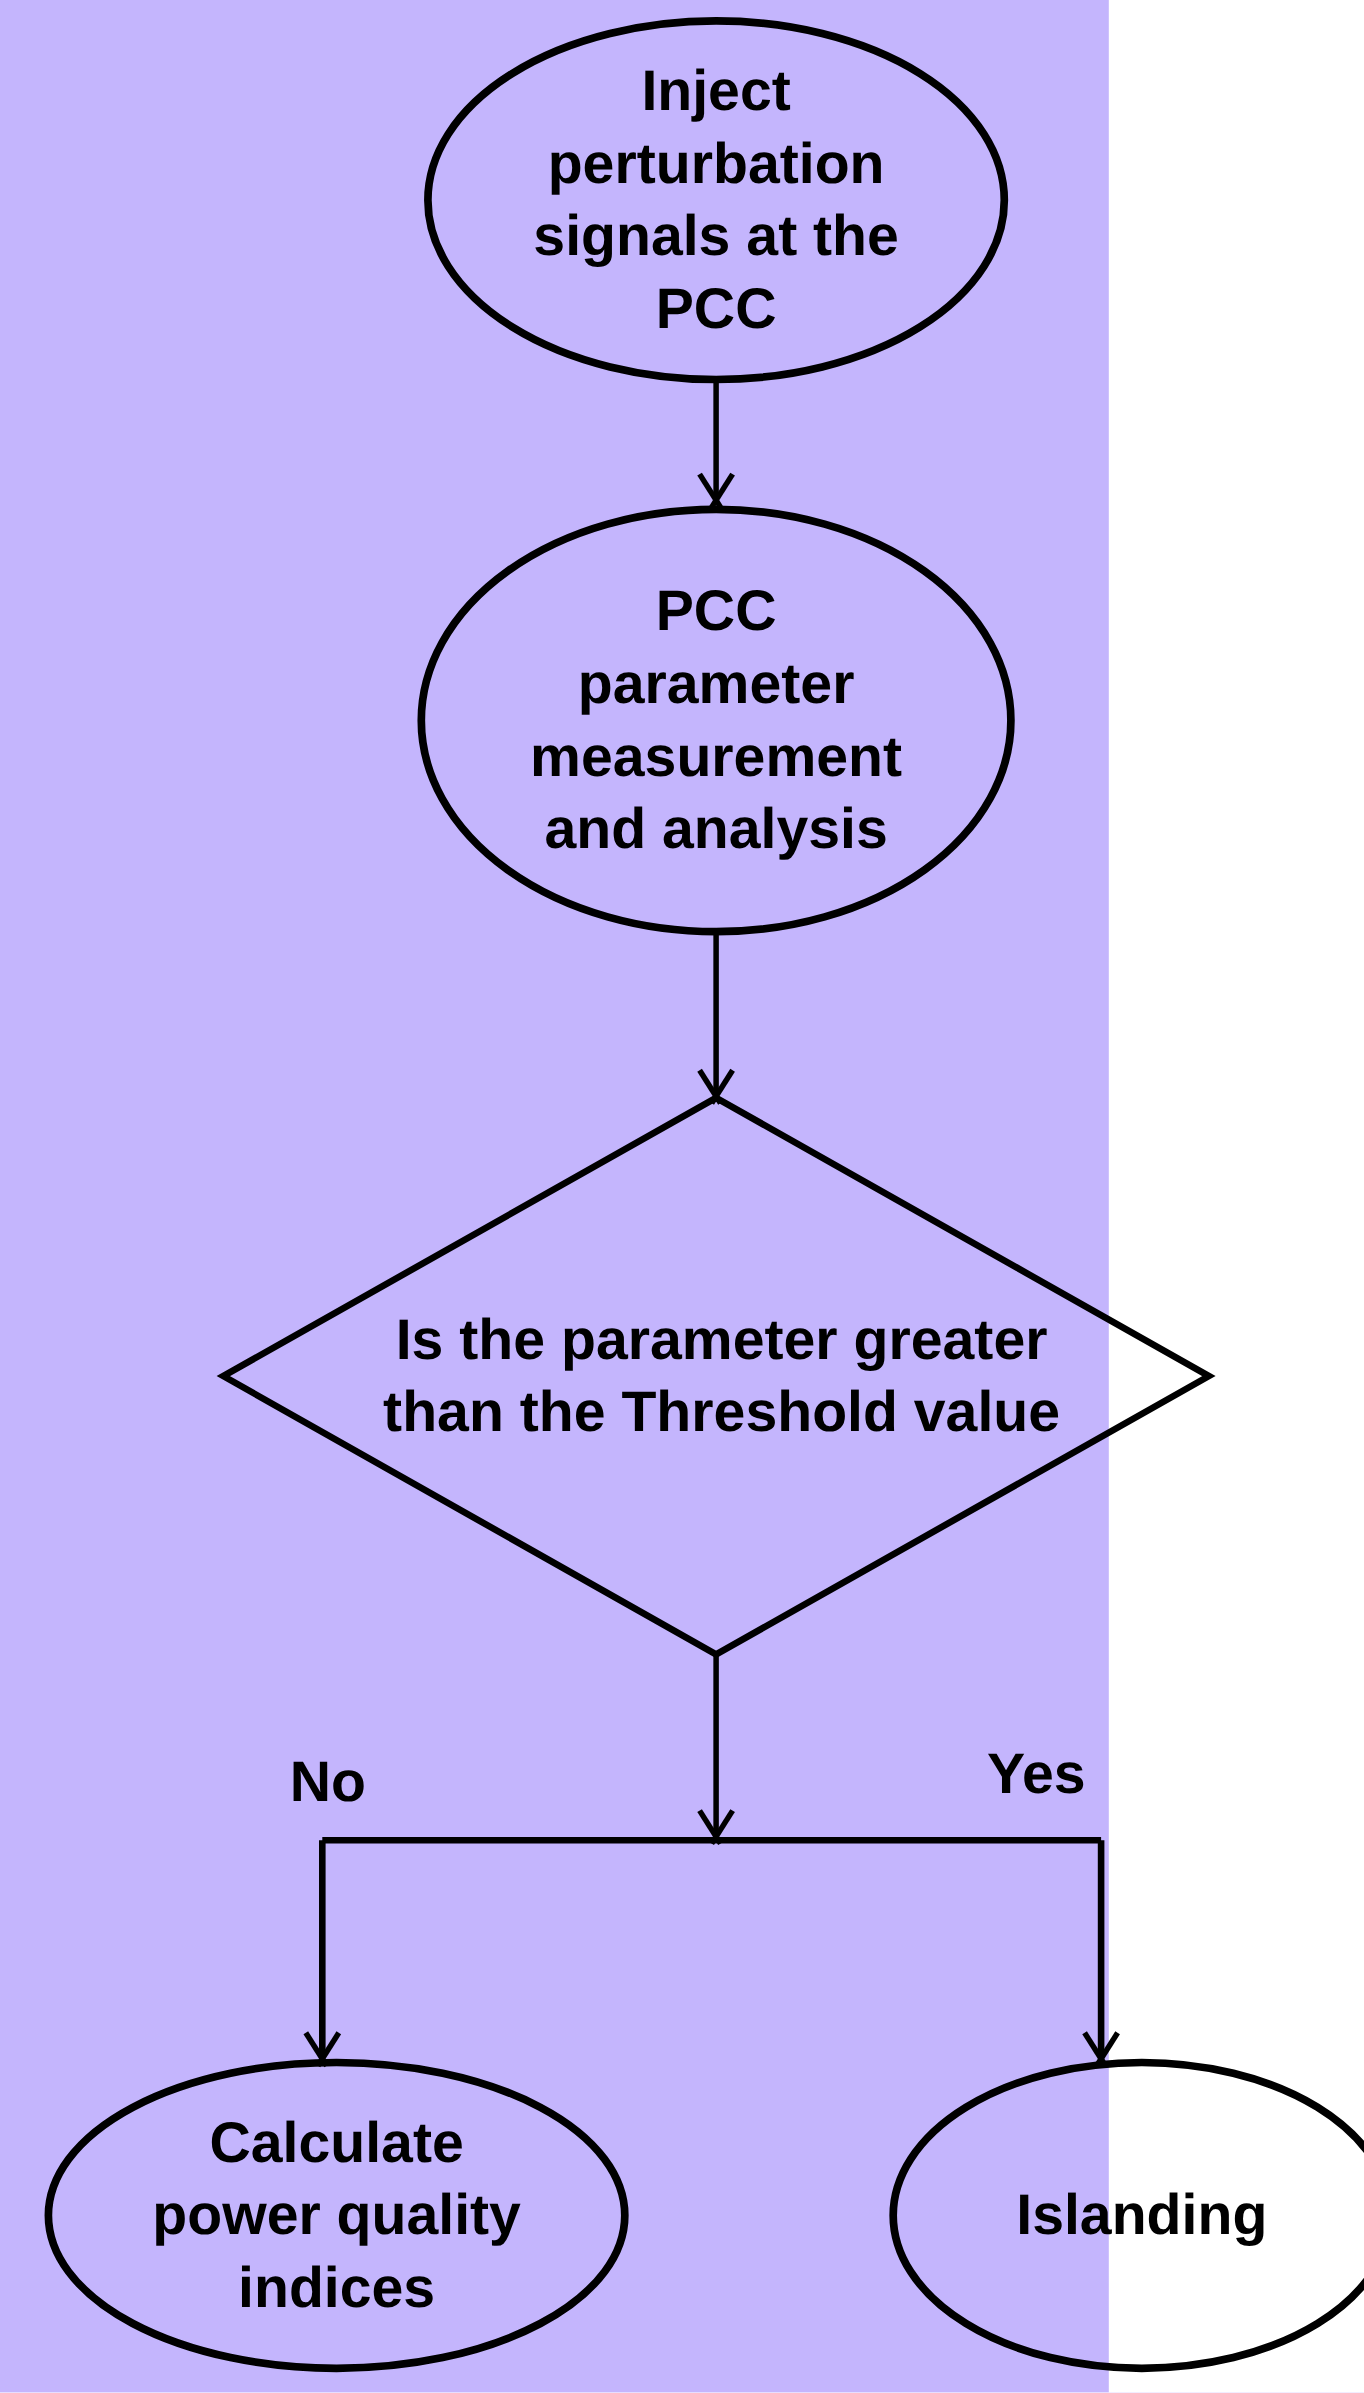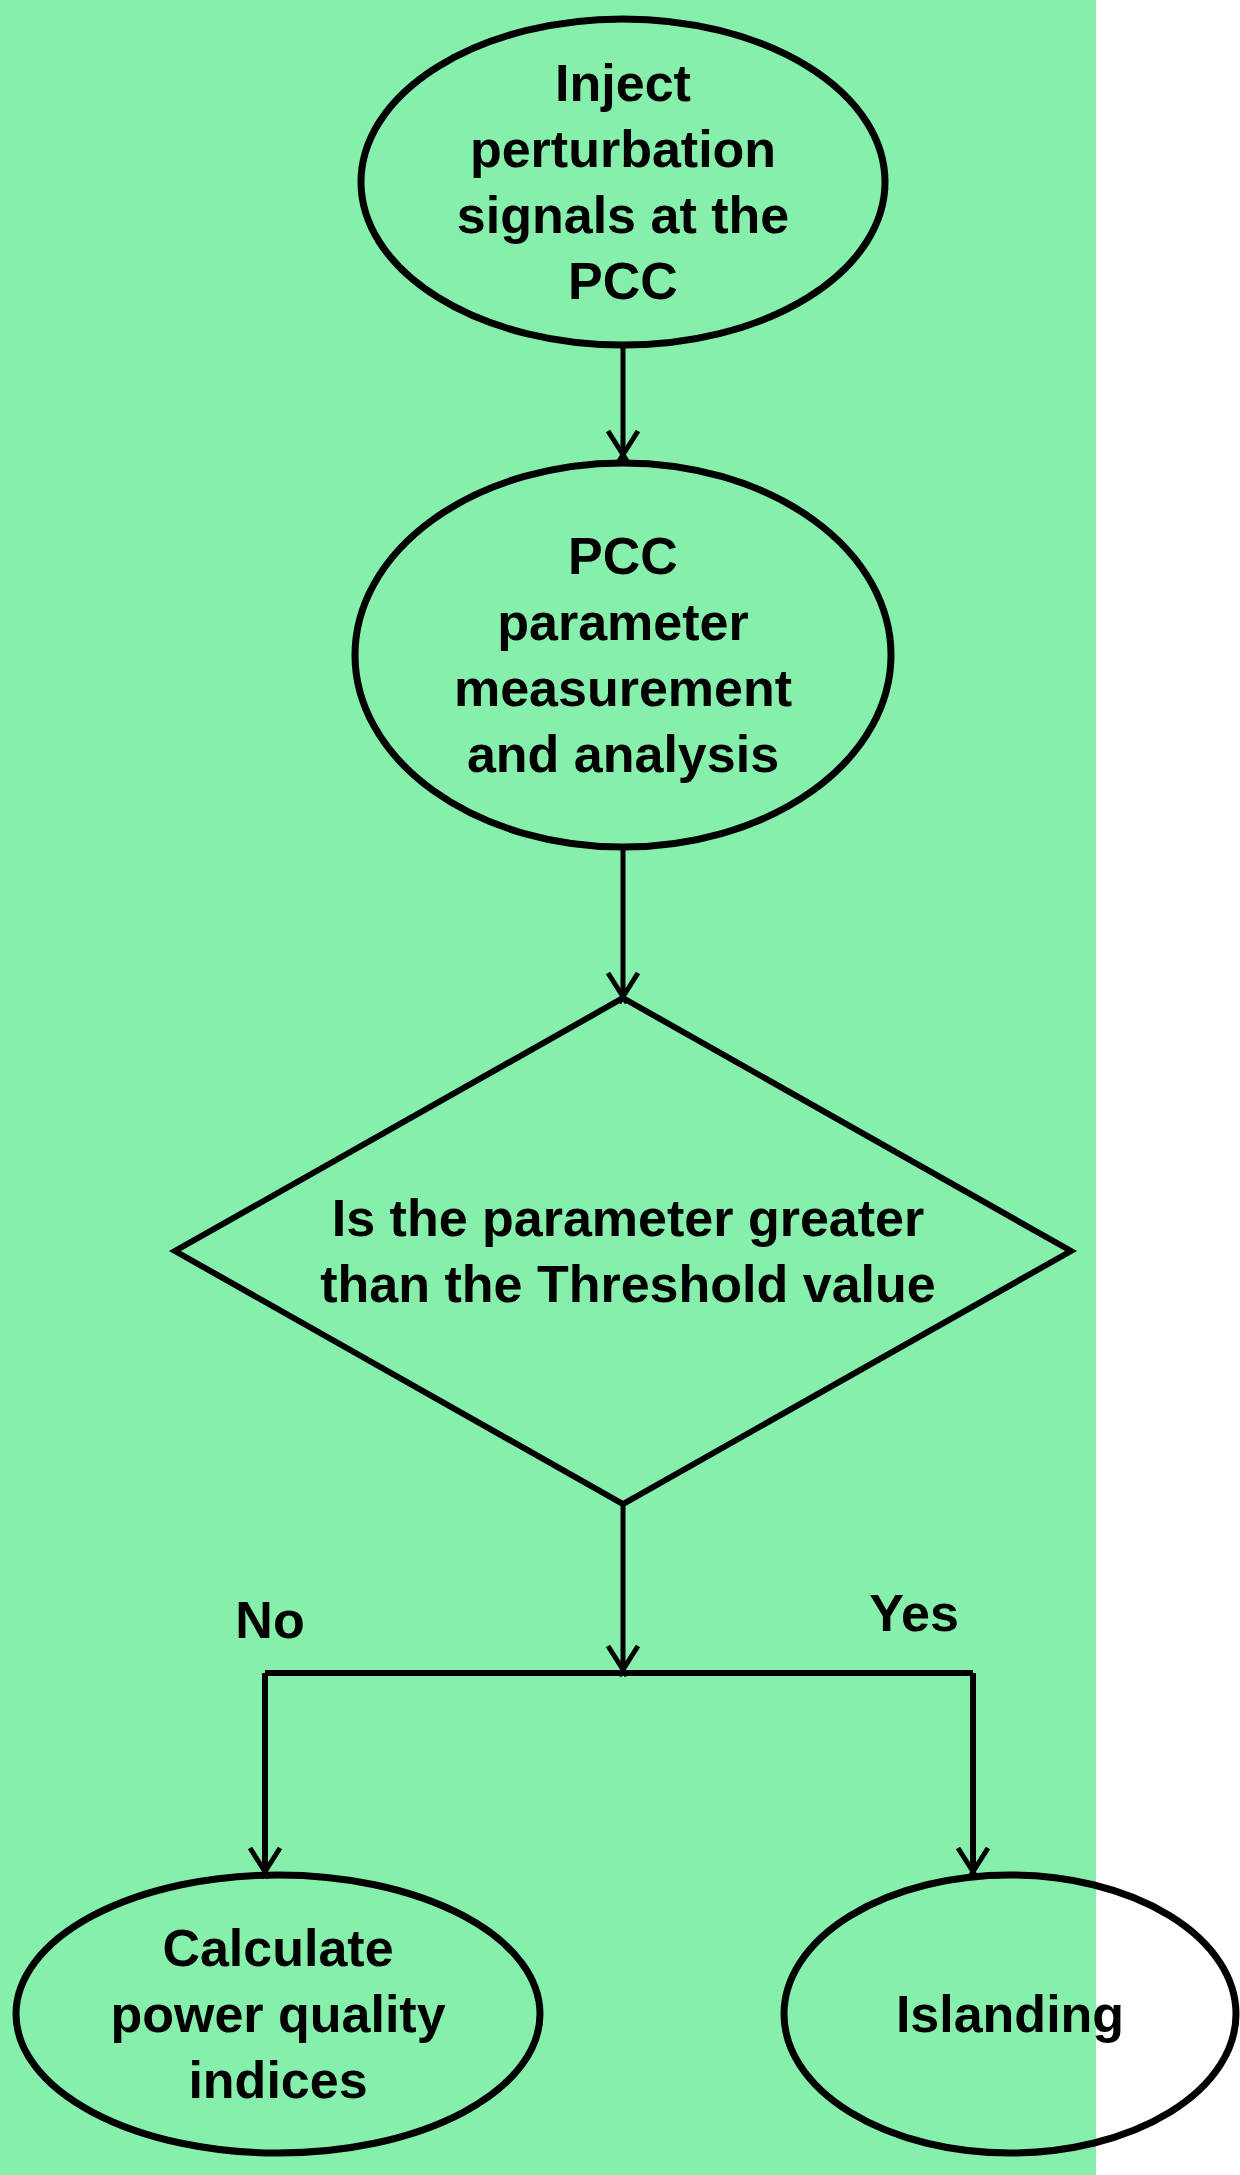--- a/index.html
+++ b/index.html
@@ -2,23 +2,24 @@
 <html><head>
 <meta charset="utf-8">
 <style>
   html, body {
     margin: 0;
     padding: 0;
     background: #ffffff;
   }
   .stage {
     position: relative;
-    width: 1096px;
+    width: 980px;
     height: 2175px;
-    background: #86efac;
+    background: #c4b5fd;
+    padding-left: 28px;
   }
   svg {
     display: block;
   }
   .shape {
     fill: none;
     stroke: #000000;
     stroke-width: 7;
   }
   .diamond {

